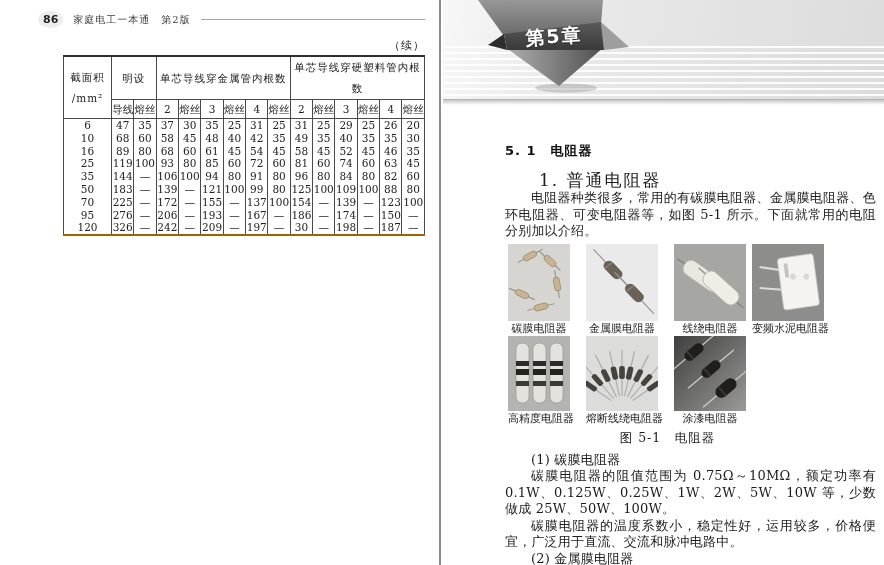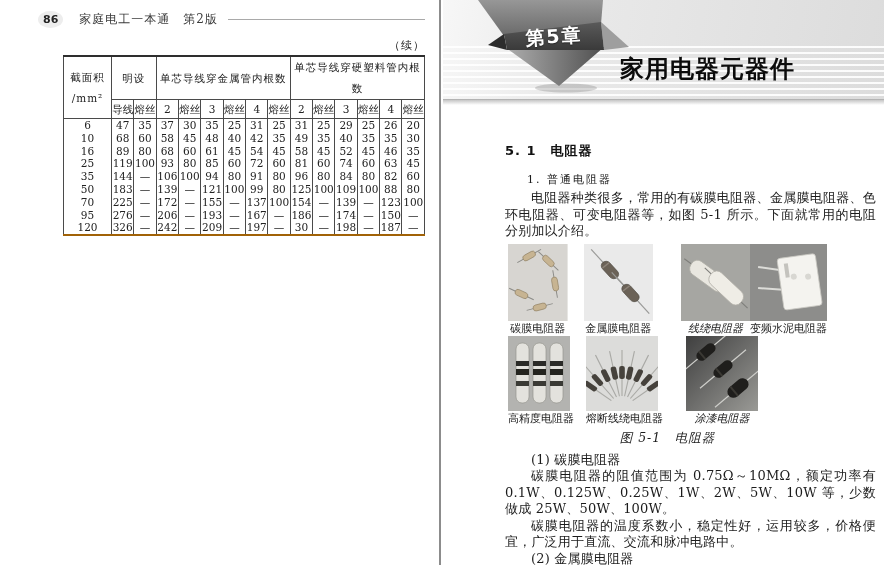--- a/index.html
+++ b/index.html
@@ -5,21 +5,21 @@
   html,body{margin:0;padding:0;background:#fff;}
   .stage{position:relative;width:884px;height:565px;background:#fff;overflow:hidden;
          font-family:"DejaVu Serif", serif;color:#1c1c1c;}
 
   
   .page-left{position:absolute;left:0;top:0;width:439px;height:565px;background:#fff;border-radius:29px;}
   .runhead{position:absolute;left:38px;top:11px;right:14px;display:flex;align-items:center;}
   .pagenum{display:inline-block;min-width:14px;padding:2px 5px;border-radius:50%;
            background:#ededed;font-family:"DejaVu Sans",sans-serif;font-weight:bold;
            font-size:11px;color:#222;text-align:center;}
-  .runtitle{margin-left:16px;font-size:12px;color:#3a3a3a;letter-spacing:1px;white-space:nowrap;}
+  .runtitle{margin-left:10px;font-size:10px;color:#3a3a3a;letter-spacing:1px;white-space:nowrap;}
   .runrule{flex:1;height:1px;background:#a9a9a9;margin-left:10px;}
   .cont-label{position:absolute;right:14px;top:38px;font-size:11px;color:#222;letter-spacing:1px;}
   table.wiretab{position:absolute;left:63px;top:55px;width:362px;border-collapse:collapse;
            table-layout:fixed;border-top:2px solid #2e2e2e;border-bottom:2px solid #a16207;}
   table.wiretab th,table.wiretab td{border-left:1px solid #4a4a4a;border-right:1px solid #4a4a4a;
            padding:0;text-align:center;font-weight:normal;color:#222;overflow:hidden;}
   table.wiretab thead th{font-size:10.5px;border-bottom:1px solid #4a4a4a;}
   th.c1{font-size:10.5px;line-height:13px;}
   tr.grp th{height:21px;line-height:21px;letter-spacing:1px;}
   tr.sub th{height:18px;line-height:18px;letter-spacing:0;}
@@ -42,34 +42,34 @@
         text-align:center;color:#fff;font-family:"DejaVu Sans",sans-serif;font-weight:bold;
         font-size:19px;letter-spacing:2px;transform:rotate(-4deg);
         text-shadow:0 1px 1px rgba(0,0,0,.4);}
   .chap-title{position:absolute;left:177px;top:53px;font-family:"DejaVu Sans",sans-serif;
         font-weight:bold;font-size:24px;letter-spacing:1px;color:#0c0c0c;white-space:nowrap;}
 
   .rp-body{position:absolute;left:0;top:100px;width:443px;box-sizing:border-box;
         padding:42px 8px 0 64px;}
   .rp-body h2{margin:0 0 8px;font-family:"DejaVu Sans",sans-serif;font-size:13px;
         letter-spacing:1px;color:#111;}
-  .subhead{margin:12px 0 2px 2em;font-size:11px;line-height:16px;letter-spacing:2px;}
+  .subhead{margin:12px 0 2px 2em;font-size:17px;line-height:16px;letter-spacing:2px;}
   .para{margin:0;font-size:13px;line-height:16.5px;text-align:justify;text-indent:2em;
         letter-spacing:.2px;}
 
   .figure{margin:4px 0 0 3px;width:319px;}
   .prow{display:flex;align-items:flex-start;}
   .pc{text-align:center;}
   .pc-1{width:62px;} .pc-2{width:72px;margin-left:16px;}
-  .pc-3{width:72px;margin-left:28px;font-style:italic;} .pc-4{width:80px;margin-left:0;}
+  .pc-3{width:72px;margin-left:16px;} .pc-4{width:72px;margin-left:6px;}
   .ph{display:block;width:100%;}
   .r1 .ph{height:77px;} .r2 .ph{height:75px;}
   .pcap{font-size:11px;line-height:15px;white-space:nowrap;}
   .figcap{width:319px;text-align:center;font-size:12.5px;line-height:17px;
-        letter-spacing:1px;margin:3px 0 6px;font-style:italic;}
+        letter-spacing:1px;margin:3px 0 6px;}
 </style>
 </head>
 <body>
 
 <div class="stage">
 
   <div class="page-left">
     <div class="runhead">
       <span class="pagenum">86</span>
       <span class="runtitle">家庭电工一本通　第2版</span>
@@ -286,21 +286,20 @@
           </linearGradient>
         </defs>
         <ellipse cx="96" cy="88" rx="31" ry="4.5" fill="#000" opacity="0.15"></ellipse>
         <polygon points="8,0 133,0 131,24 34,36" fill="url(#gA)"></polygon>
         <polygon points="18,45 34,34 37,50" fill="#2d2d2d"></polygon>
         <polygon points="131,22 159,47 134,50" fill="#9e9e9e"></polygon>
         <polygon points="39,50 134,47 89,86" fill="url(#gC)"></polygon>
         <polygon points="34,34 131,22 134,50 37,50" fill="url(#gB)"></polygon>
       </svg>
       <div class="badge">第5章</div>
-      <div class="chap-title">家用电器元器件</div>
     </div>
 
     <div class="rp-body">
       <h2>5. 1　电阻器</h2>
       <div class="subhead">1. 普通电阻器</div>
       <p class="para">电阻器种类很多，常用的有碳膜电阻器、金属膜电阻器、色环电阻器、可变电阻器等，如图 5-1 所示。下面就常用的电阻分别加以介绍。</p>
 
       <div class="figure">
         <div class="prow r1">
           <div class="pc pc-1">

